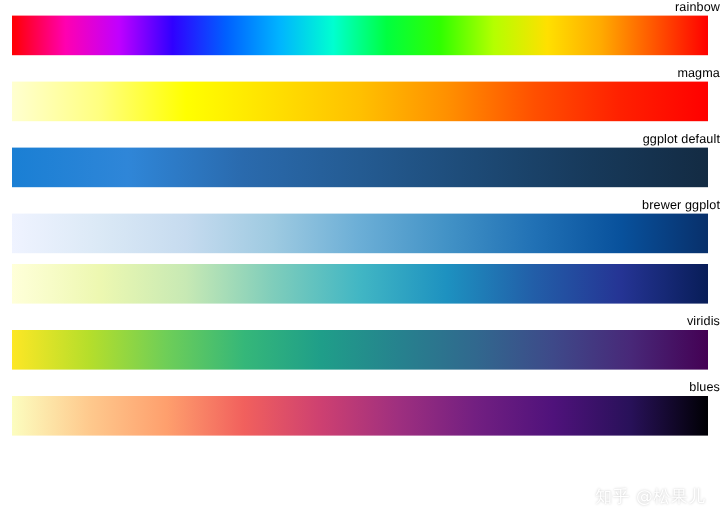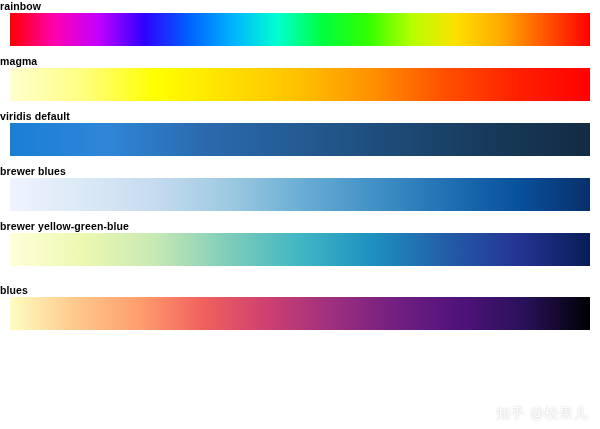--- a/index.html
+++ b/index.html
@@ -20,23 +20,23 @@
     position: relative;
     box-sizing: border-box;
   }
   .palette-row {
     width: 600px;
     position: relative;
     box-sizing: border-box;
   }
   .palette-title {
     width: 100%;
-    text-align: left;
+    text-align: right;
     font-size: 10.5px;
-    font-weight: bold;
+    font-weight: normal;
     color: #000000;
     line-height: 13px;
     letter-spacing: 0.1px;
     box-sizing: border-box;
   }
   .palette-bar {
     height: 33px;
     margin: 0 10px;
     box-sizing: border-box;
   }
@@ -67,37 +67,40 @@
   </div>
   <div class="row-gap"></div>
 
   <div class="palette-row">
     <div class="palette-title">magma</div>
     <div class="palette-bar" style="background: linear-gradient(to right, rgb(255, 255, 208), rgb(255, 255, 128), rgb(255, 255, 0), rgb(255, 224, 0), rgb(255, 192, 0), rgb(255, 144, 0), rgb(255, 80, 0), rgb(255, 32, 0), rgb(255, 0, 0));"></div>
   </div>
   <div class="row-gap"></div>
 
   <div class="palette-row">
-    <div class="palette-title">viridis default</div>
+    <div class="palette-title">ggplot default</div>
     <div class="palette-bar" style="background: linear-gradient(to right, rgb(26, 127, 212), rgb(47, 134, 216), rgb(42, 106, 173), rgb(36, 91, 146), rgb(29, 74, 118), rgb(23, 57, 90), rgb(19, 43, 67));"></div>
   </div>
   <div class="row-gap"></div>
 
   <div class="palette-row">
-    <div class="palette-title">brewer blues</div>
+    <div class="palette-title">brewer ggplot</div>
     <div class="palette-bar" style="background: linear-gradient(to right, rgb(239, 243, 255), rgb(219, 233, 246), rgb(198, 219, 239), rgb(158, 202, 225), rgb(107, 174, 214), rgb(66, 146, 198), rgb(33, 113, 181), rgb(8, 81, 156), rgb(8, 48, 107));"></div>
   </div>
   <div class="row-gap"></div>
 
   <div class="palette-row">
-    <div class="palette-title">brewer yellow-green-blue</div>
     <div class="palette-bar" style="background: linear-gradient(to right, rgb(255, 255, 217), rgb(237, 248, 177), rgb(199, 233, 180), rgb(127, 205, 187), rgb(65, 182, 196), rgb(29, 145, 192), rgb(34, 94, 168), rgb(37, 52, 148), rgb(8, 29, 88));"></div>
   </div>
   <div class="row-gap"></div>
 
+  <div class="palette-row">
+    <div class="palette-title">viridis</div>
+    <div class="palette-bar" style="background: linear-gradient(to right, rgb(253, 231, 37), rgb(181, 222, 43), rgb(110, 206, 88), rgb(53, 183, 121), rgb(31, 158, 137), rgb(38, 130, 142), rgb(49, 104, 142), rgb(62, 73, 137), rgb(72, 40, 120), rgb(68, 1, 84));"></div>
+  </div>
   <div class="row-gap"></div>
 
   <div class="palette-row">
     <div class="palette-title">blues</div>
     <div class="palette-bar" style="background: linear-gradient(to right, rgb(252, 253, 191), rgb(254, 201, 141), rgb(254, 159, 109), rgb(241, 96, 93), rgb(205, 64, 113), rgb(158, 47, 127), rgb(114, 31, 129), rgb(79, 18, 123), rgb(40, 17, 89), rgb(0, 0, 4));"></div>
   </div>
 
   <div class="watermark">知乎 @松果儿</div>
 </div>
 

